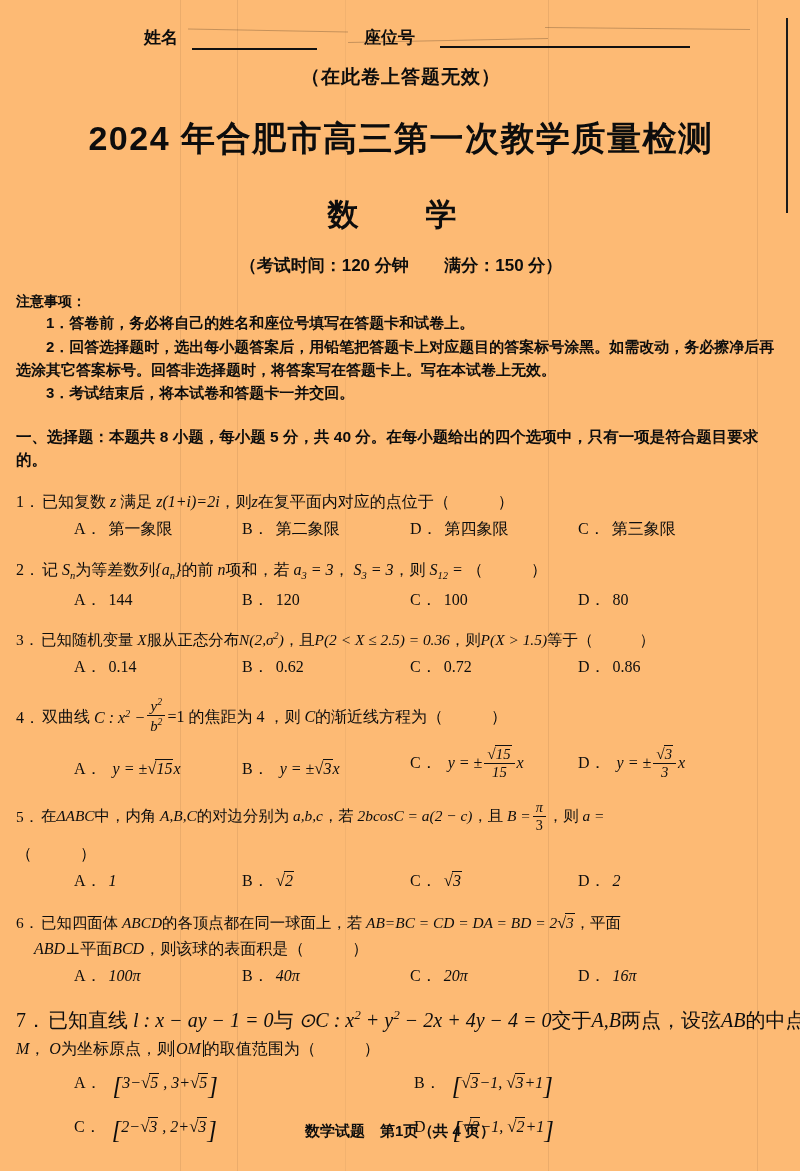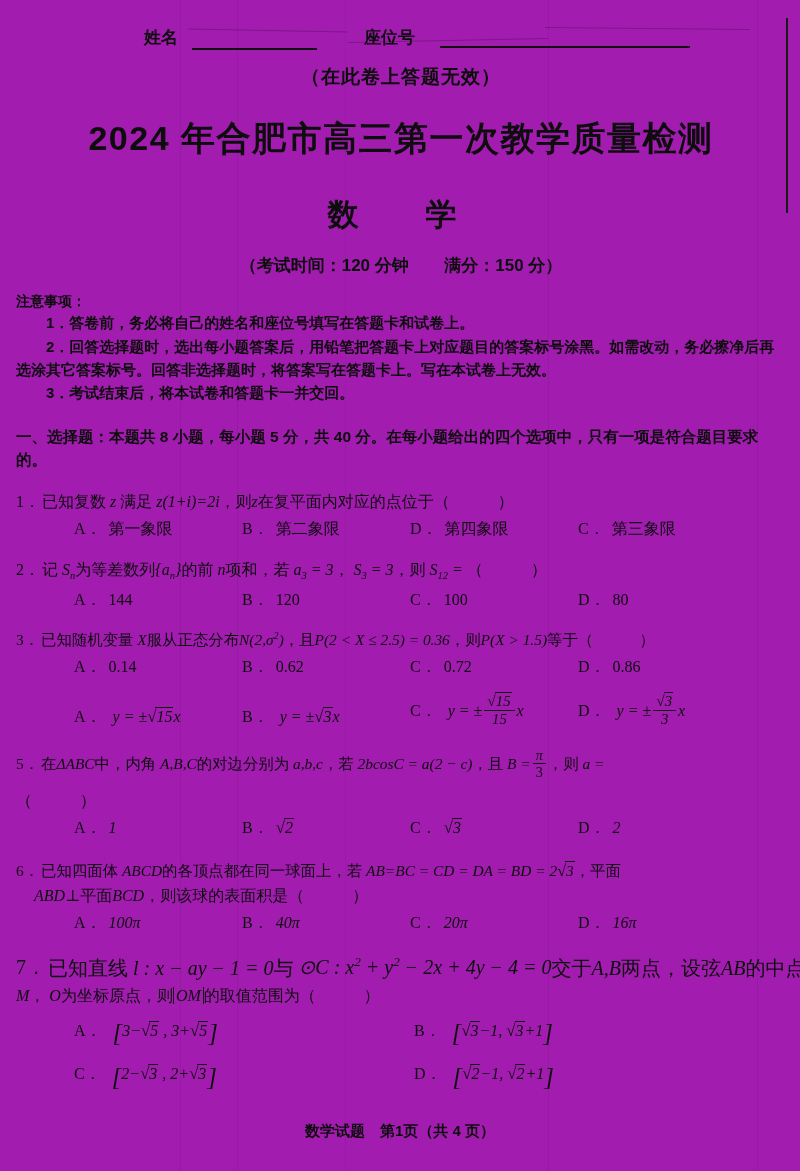--- a/index.html
+++ b/index.html
@@ -8,21 +8,21 @@
     background: #ffffff;
   }
   body {
     font-family: "Liberation Serif", "DejaVu Serif", serif;
     color: #0d0d0d;
   }
   #page {
     position: relative;
     width: 800px;
     height: 1171px;
-    background: #a21caf;
+    background: #fdba74;
     overflow: hidden;
   }
   
   .scan-line {
     position: absolute;
     top: 0;
     width: 1px;
     height: 100%;
     background: rgba(0,0,0,0.07);
     pointer-events: none;
@@ -290,20 +290,25 @@
       </div>
       <div class="opts">
         <div class="opt"><span class="lbl">A．</span><span>0.14</span></div>
         <div class="opt"><span class="lbl">B．</span><span>0.62</span></div>
         <div class="opt"><span class="lbl">C．</span><span>0.72</span></div>
         <div class="opt"><span class="lbl">D．</span><span>0.86</span></div>
       </div>
     </div>
 
     <div class="q" style="margin-top:14px;">
+      <div class="q-stem">
+        <span class="q-num">4．</span><span>双曲线</span>
+        <span class="mi"><i>C</i> : <i>x</i><sup>2</sup> −</span><span class="frac"><span class="num mi"><i>y</i><sup>2</sup></span><span class="den mi"><i>b</i><sup>2</sup></span></span><span>=1 的焦距为 4 ，则</span>
+        <i>C</i><span>的渐近线方程为（</span><span class="paren-blank">　　</span><span>）</span>
+      </div>
       <div class="opts tall">
         <div class="opt">
           <span class="lbl">A．</span>
           <span class="mi"><i>y</i> = ±<span class="sqrt"><span class="rad">√</span><span class="bar">15</span></span><i>x</i></span>
         </div>
         <div class="opt">
           <span class="lbl">B．</span>
           <span class="mi"><i>y</i> = ±<span class="sqrt"><span class="rad">√</span><span class="bar">3</span></span><i>x</i></span>
         </div>
         <div class="opt">

